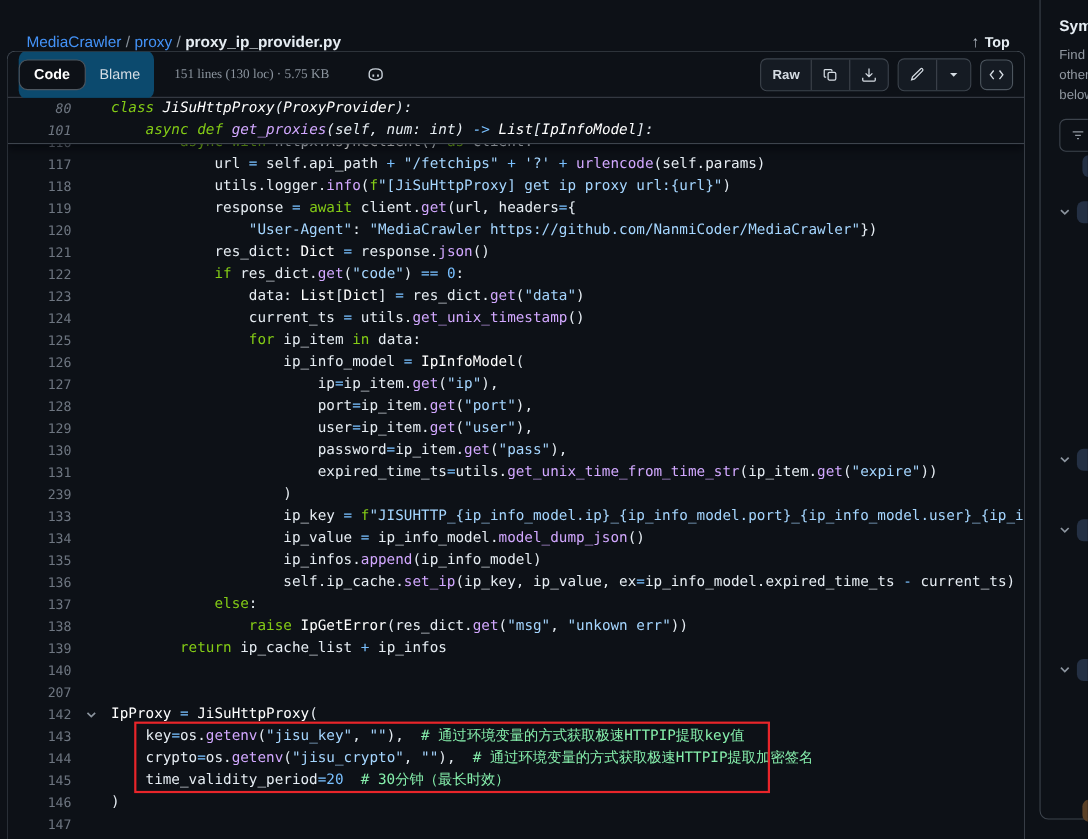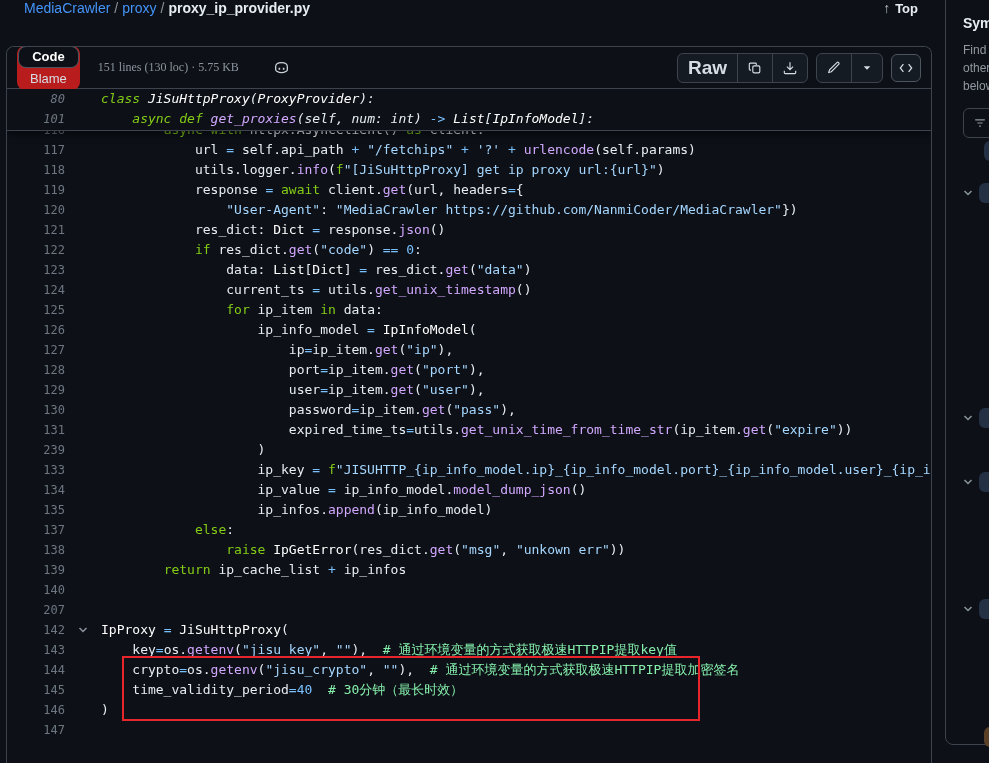--- a/index.html
+++ b/index.html
@@ -1,40 +1,40 @@
 <!DOCTYPE html>
 <html><head>
 <meta charset="utf-8">
 <style>
   html,body{margin:0;padding:0;background:#010409;}
   .stage{position:relative;width:989px;height:763px;overflow:hidden;background:#0d1117;
          font-family:"Liberation Sans",sans-serif;color:#e6edf3;}
   
   .pg-header{position:absolute;left:0;top:0;width:932px;height:46px;display:flex;
-             align-items:flex-start;justify-content:space-between;padding:0 14px 0 24px;box-sizing:border-box;}
+             align-items:flex-end;justify-content:space-between;padding:0 14px 0 24px;box-sizing:border-box;}
   .breadcrumb{font-size:14px;white-space:nowrap;}
   .breadcrumb a{color:#4493f8;text-decoration:none;cursor:pointer;}
   .crumb-sep{color:#8b949e;padding:0 4px;}
   .crumb-file{font-weight:700;color:#e6edf3;}
   .top-link{display:flex;align-items:center;gap:5px;font-size:13px;font-weight:600;color:#e6edf3;cursor:pointer;}
   .top-link .arrow{color:#b6bec8;font-size:14px;}
   
   .code-card{position:absolute;left:6px;top:46px;width:926px;height:717px;box-sizing:border-box;
              border:1px solid #3d444d;border-bottom:none;border-radius:8px 8px 0 0;background:#0d1117;overflow:hidden;}
   .toolbar{height:42px;display:flex;align-items:center;gap:8px;padding:0 10px;box-sizing:border-box;
            border-bottom:1px solid #3d444d;background:#0d1117;}
-  .seg-ctl{display:flex;align-items:center;background:#b91c1c;border-radius:8px;height:44px;padding:0;flex-direction:column;}
+  .seg-ctl{display:flex;align-items:center;background:#0c4a6e;border-radius:8px;height:44px;padding:0;}
   .seg{font-size:13px;padding:0 13px;height:28px;display:flex;align-items:center;cursor:pointer;color:#d6dde4;box-sizing:border-box;}
   .seg.active{background:#0d1117;border:1px solid #4d565f;border-radius:8px;font-weight:600;color:#fff;}
   .meta{font-family:Liberation Serif, serif;font-size:12px;color:#8b949e;margin-left:10px;white-space:nowrap;}
   .copilot{display:flex;align-items:center;gap:7px;margin-left:26px;font-size:12.5px;font-weight:600;color:#e6edf3;white-space:nowrap;}
   .copilot svg{flex:none;}
   .tb-spacer{flex:1;}
   .btn-group{display:flex;align-items:stretch;height:28px;border:1px solid #3d444d;border-radius:6px;overflow:hidden;background:#151b23;}
-  .btn-group .btn{display:flex;align-items:center;padding:0 10px;font-size:19px;font-weight:600;color:#d6dde4;cursor:pointer;border-left:1px solid #3d444d;}
+  .btn-group .btn{display:flex;align-items:center;padding:0 10px;font-size:12px;font-weight:600;color:#d6dde4;cursor:pointer;border-left:1px solid #3d444d;}
   .btn-group .btn:first-child{border-left:none;}
   .btn svg{display:block;}
   .icon-btn{width:30px;height:28px;border:1px solid #4d565f;border-radius:6px;display:flex;align-items:center;
             justify-content:center;background:#151b23;cursor:pointer;color:#d6dde4;box-sizing:border-box;}
   
   .code-area{position:relative;height:674px;overflow:hidden;background:#0d1117;
              font-family:"DejaVu Sans Mono","Liberation Mono",monospace;font-size:13px;line-height:20px;}
   .code-body{padding-top:31px;}
   .crow{display:flex;height:20px;white-space:pre;}
   .ln{width:62px;flex:none;text-align:right;padding-right:4px;box-sizing:border-box;color:#6e7681;
@@ -138,31 +138,32 @@
           <div class="crow"><span class="ln">126</span><span class="gut"></span><span class="src"><span class="t-pl">                    ip_info_model </span><span class="t-op">=</span><span class="t-pl"> </span><span class="t-cls">IpInfoModel</span><span class="t-pl">(</span></span></div>
           <div class="crow"><span class="ln">127</span><span class="gut"></span><span class="src"><span class="t-pl">                        ip</span><span class="t-op">=</span><span class="t-pl">ip_item.</span><span class="t-fn">get</span><span class="t-pl">(</span><span class="t-str">"ip"</span><span class="t-pl">),</span></span></div>
           <div class="crow"><span class="ln">128</span><span class="gut"></span><span class="src"><span class="t-pl">                        port</span><span class="t-op">=</span><span class="t-pl">ip_item.</span><span class="t-fn">get</span><span class="t-pl">(</span><span class="t-str">"port"</span><span class="t-pl">),</span></span></div>
           <div class="crow"><span class="ln">129</span><span class="gut"></span><span class="src"><span class="t-pl">                        user</span><span class="t-op">=</span><span class="t-pl">ip_item.</span><span class="t-fn">get</span><span class="t-pl">(</span><span class="t-str">"user"</span><span class="t-pl">),</span></span></div>
           <div class="crow"><span class="ln">130</span><span class="gut"></span><span class="src"><span class="t-pl">                        password</span><span class="t-op">=</span><span class="t-pl">ip_item.</span><span class="t-fn">get</span><span class="t-pl">(</span><span class="t-str">"pass"</span><span class="t-pl">),</span></span></div>
           <div class="crow"><span class="ln">131</span><span class="gut"></span><span class="src"><span class="t-pl">                        expired_time_ts</span><span class="t-op">=</span><span class="t-pl">utils.</span><span class="t-fn">get_unix_time_from_time_str</span><span class="t-pl">(ip_item.</span><span class="t-fn">get</span><span class="t-pl">(</span><span class="t-str">"expire"</span><span class="t-pl">))</span></span></div>
           <div class="crow"><span class="ln">239</span><span class="gut"></span><span class="src"><span class="t-pl">                    )</span></span></div>
           <div class="crow"><span class="ln">133</span><span class="gut"></span><span class="src"><span class="t-pl">                    ip_key </span><span class="t-op">=</span><span class="t-pl"> </span><span class="t-kw">f</span><span class="t-str">"JISUHTTP_{ip_info_model.ip}_{ip_info_model.port}_{ip_info_model.user}_{ip_info_model</span></span></div>
           <div class="crow"><span class="ln">134</span><span class="gut"></span><span class="src"><span class="t-pl">                    ip_value </span><span class="t-op">=</span><span class="t-pl"> ip_info_model.</span><span class="t-fn">model_dump_json</span><span class="t-pl">()</span></span></div>
           <div class="crow"><span class="ln">135</span><span class="gut"></span><span class="src"><span class="t-pl">                    ip_infos.</span><span class="t-fn">append</span><span class="t-pl">(ip_info_model)</span></span></div>
+          <div class="crow"><span class="ln">136</span><span class="gut"></span><span class="src"><span class="t-pl">                    self.ip_cache.</span><span class="t-fn">set_ip</span><span class="t-pl">(ip_key, ip_value, ex</span><span class="t-op">=</span><span class="t-pl">ip_info_model.expired_time_ts </span><span class="t-op">-</span><span class="t-pl"> current_ts)</span></span></div>
           <div class="crow"><span class="ln">137</span><span class="gut"></span><span class="src"><span class="t-pl">            </span><span class="t-kw">else</span><span class="t-pl">:</span></span></div>
           <div class="crow"><span class="ln">138</span><span class="gut"></span><span class="src"><span class="t-pl">                </span><span class="t-kw">raise</span><span class="t-pl"> </span><span class="t-cls">IpGetError</span><span class="t-pl">(res_dict.</span><span class="t-fn">get</span><span class="t-pl">(</span><span class="t-str">"msg"</span><span class="t-pl">, </span><span class="t-str">"unkown err"</span><span class="t-pl">))</span></span></div>
           <div class="crow"><span class="ln">139</span><span class="gut"></span><span class="src"><span class="t-pl">        </span><span class="t-kw">return</span><span class="t-pl"> ip_cache_list </span><span class="t-op">+</span><span class="t-pl"> ip_infos</span></span></div>
           <div class="crow"><span class="ln">140</span><span class="gut"></span><span class="src"></span></div>
           <div class="crow"><span class="ln">207</span><span class="gut"></span><span class="src"></span></div>
           <div class="crow"><span class="ln">142</span><span class="gut"><svg width="12" height="12" viewBox="0 0 12 12" fill="none" stroke="#8b949e" stroke-width="1.5">
                 <path d="M2.5 4 L6 7.5 L9.5 4"></path>
               </svg></span><span class="src"><span class="t-cls">IpProxy</span><span class="t-pl"> </span><span class="t-op">=</span><span class="t-pl"> </span><span class="t-cls">JiSuHttpProxy</span><span class="t-pl">(</span></span></div>
           <div class="crow"><span class="ln">143</span><span class="gut"></span><span class="src"><span class="t-pl">    key</span><span class="t-op">=</span><span class="t-pl">os.</span><span class="t-fn">getenv</span><span class="t-pl">(</span><span class="t-str">"jisu_key"</span><span class="t-pl">, </span><span class="t-str">""</span><span class="t-pl">),  </span><span class="t-cmt"># 通过环境变量的方式获取极速HTTPIP提取key值</span></span></div>
           <div class="crow"><span class="ln">144</span><span class="gut"></span><span class="src"><span class="t-pl">    crypto</span><span class="t-op">=</span><span class="t-pl">os.</span><span class="t-fn">getenv</span><span class="t-pl">(</span><span class="t-str">"jisu_crypto"</span><span class="t-pl">, </span><span class="t-str">""</span><span class="t-pl">),  </span><span class="t-cmt"># 通过环境变量的方式获取极速HTTPIP提取加密签名</span></span></div>
-          <div class="crow"><span class="ln">145</span><span class="gut"></span><span class="src"><span class="t-pl">    time_validity_period</span><span class="t-op">=</span><span class="t-num">40</span><span class="t-pl">  </span><span class="t-cmt"># 30分钟（最长时效）</span></span></div>
+          <div class="crow"><span class="ln">145</span><span class="gut"></span><span class="src"><span class="t-pl">    time_validity_period</span><span class="t-op">=</span><span class="t-num">20</span><span class="t-pl">  </span><span class="t-cmt"># 30分钟（最长时效）</span></span></div>
           <div class="crow"><span class="ln">146</span><span class="gut"></span><span class="src"><span class="t-pl">)</span></span></div>
           <div class="crow"><span class="ln">147</span><span class="gut"></span><span class="src"></span></div>
         </div>
       <div class="sticky" id="sticky-lines">
           <div class="crow"><span class="ln">80</span><span class="gut"></span><span class="src"><span class="t-kw">class </span><span class="t-cls">JiSuHttpProxy</span><span class="t-pl">(</span><span class="t-cls">ProxyProvider</span><span class="t-pl">):</span></span></div>
           <div class="crow"><span class="ln">101</span><span class="gut"></span><span class="src"><span class="t-pl">    </span><span class="t-kw">async def </span><span class="t-fn">get_proxies</span><span class="t-pl">(self, num: int) </span><span class="t-op">-&gt;</span><span class="t-pl"> </span><span class="t-cls">List</span><span class="t-pl">[</span><span class="t-cls">IpInfoModel</span><span class="t-pl">]:</span></span></div>
         </div>
       <div class="red-box" style="border-color: rgb(232, 37, 42);"></div>
     </div>
   </div>

